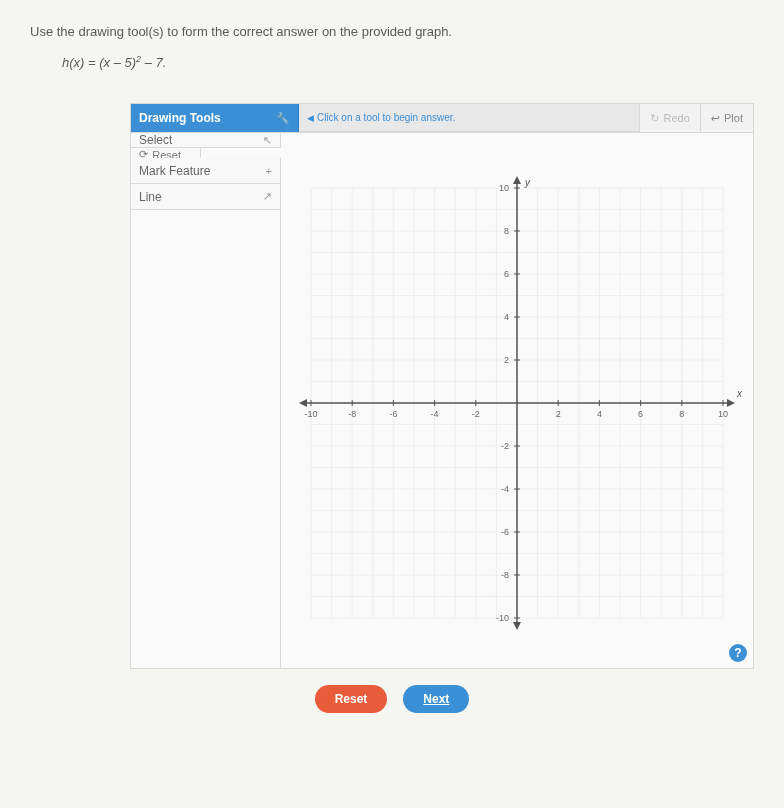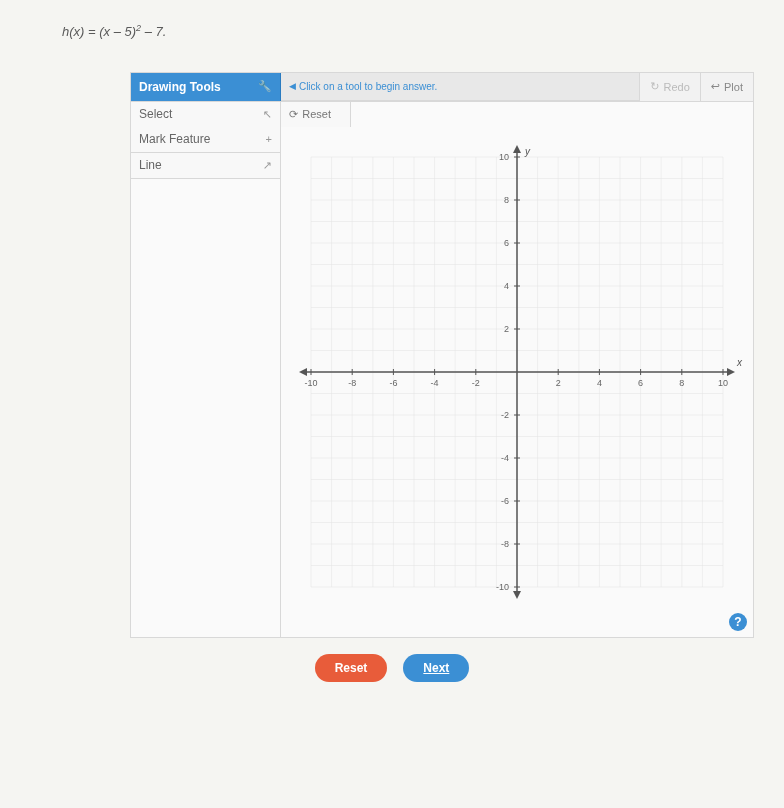--- a/index.html
+++ b/index.html
@@ -21,21 +21,21 @@
     .eq sup { font-size: 9px; }
     .tool-container {
       margin: 10px 0 0 130px;
       width: 624px;
       border: 1px solid #d8d8d8;
       background: #fafafa;
       position: relative;
     }
     .tool-header-row { display: flex; height: 28px; }
     .tools-head {
-      width: 150px;
+      width: 168px;
       background: #3b8fd4;
       color: #fff;
       font-size: 12px;
       font-weight: bold;
       display: flex;
       align-items: center;
       justify-content: space-between;
       padding: 0 8px;
       border-right: 1px solid #2a7bc0;
     }
@@ -60,21 +60,21 @@
       height: 28px;
       padding: 0 10px;
       font-size: 11px;
       color: #888;
       display: flex;
       align-items: center;
       gap: 4px;
       background: #f2f2f2;
     }
     .top-btn.disabled { color: #bbb; }
-    .row2 { display: flex; height: 26px; border-top: 1px solid #d8d8d8; }
+    .row2 { display: flex; height: 26px; border-top: 1px solid #d8d8d8; flex-direction: column; }
     .tool-item {
       width: 150px;
       background: #f8f8f8;
       border-right: 1px solid #d8d8d8;
       border-bottom: 1px solid #d8d8d8;
       font-size: 12px;
       color: #666;
       display: flex;
       align-items: center;
       justify-content: space-between;
@@ -134,20 +134,21 @@
       padding: 7px 20px;
       cursor: pointer;
     }
     .btn-reset { background: #e85c3a; }
     .btn-next { background: #3b8fd4; text-decoration: underline; }
   </style>
 </head>
 <body>
 
 <div class="question-area">
+  <p>Use the drawing tool(s) to form the correct answer on the provided graph.</p>
   <p class="eq">
     <span>h(x)</span><span> = (x – 5)</span><sup>2</sup><span> – 7.</span>
   </p>
 </div>
 
 <div class="tool-container">
   <div class="tool-header-row">
     <div class="tools-head">
       <span>Drawing Tools</span>
       <span class="wrench-icon">🔧</span>

